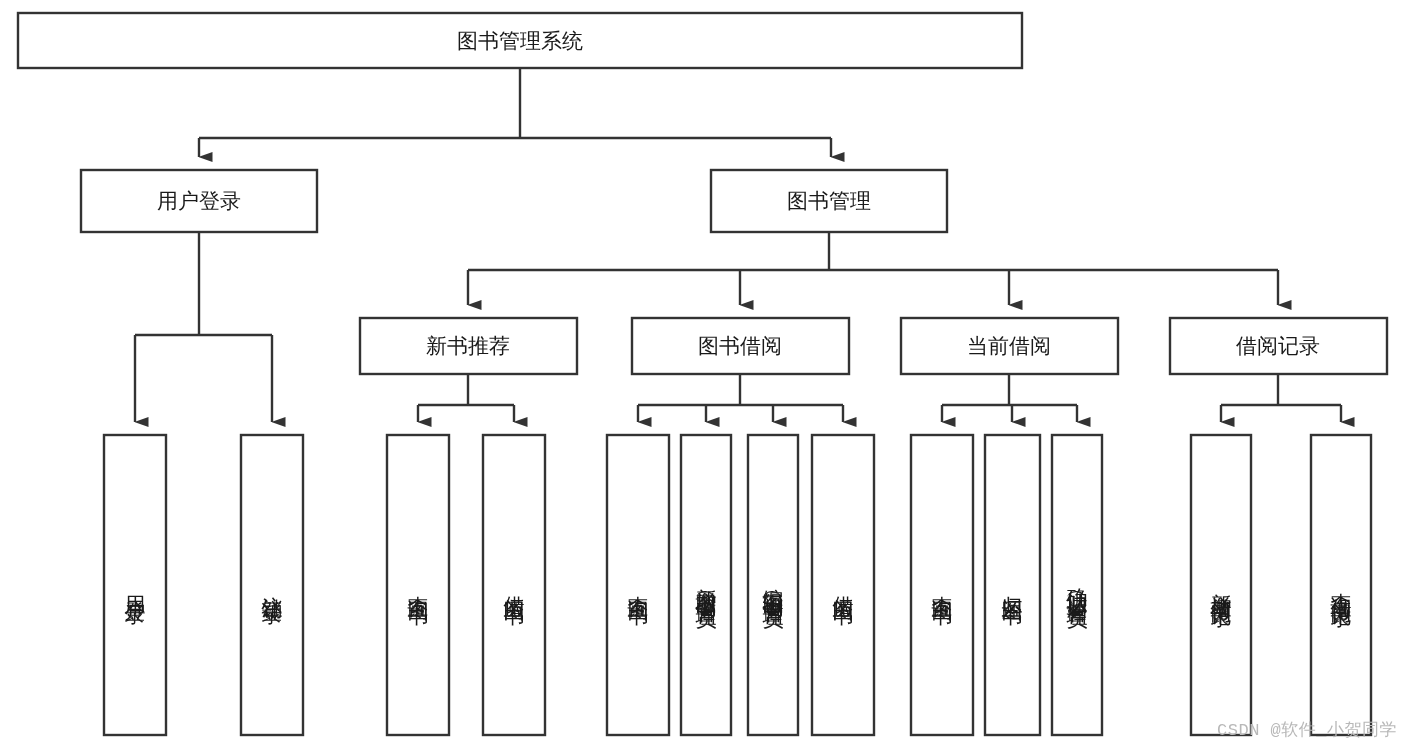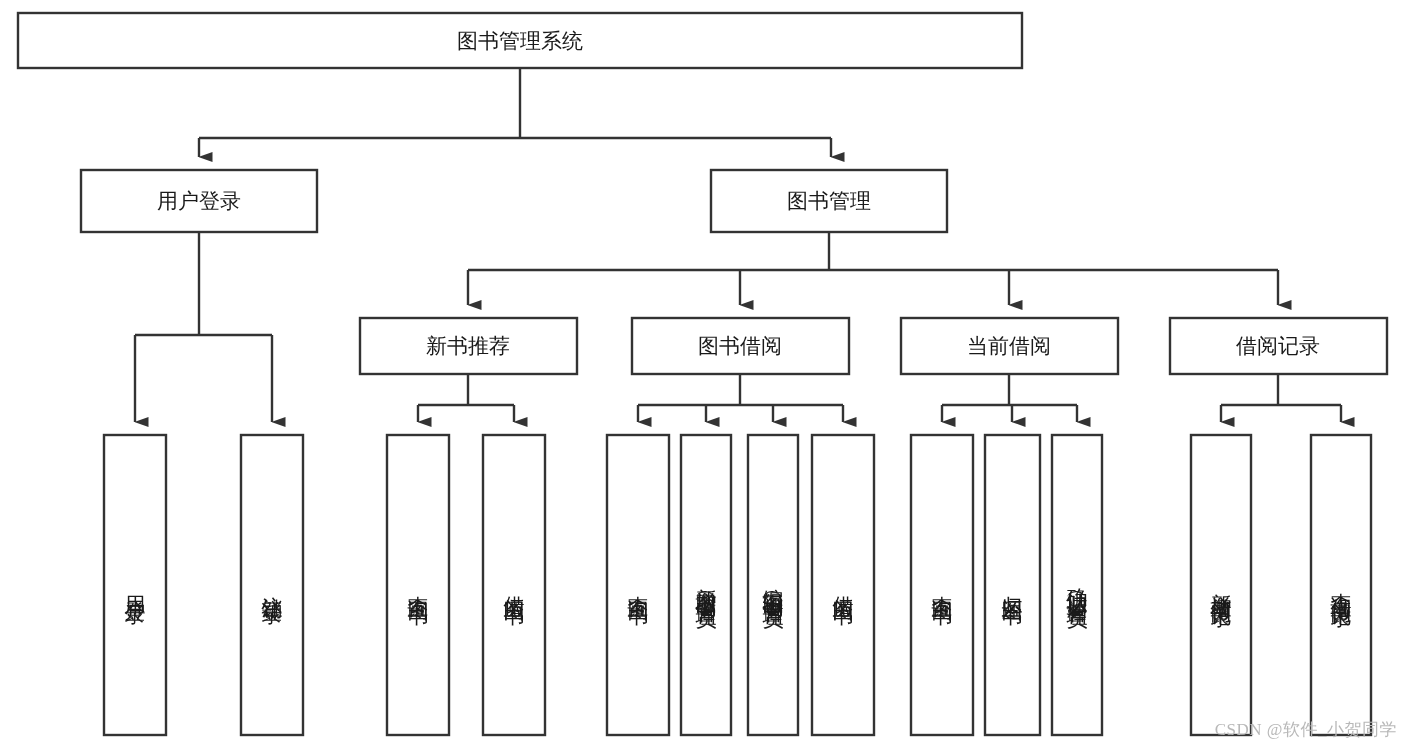--- a/index.html
+++ b/index.html
@@ -48,21 +48,21 @@
     fill: none;
   }
   .arrow-head {
     fill: #333333;
     stroke: none;
   }
   .watermark {
     position: absolute;
     right: 8px;
     bottom: 6px;
-    font-family: Liberation Serif, serif;
+    font-family: Liberation Mono, monospace;
     font-size: 17px;
     color: #b8b8b8;
     white-space: nowrap;
     letter-spacing: 0.5px;
     pointer-events: none;
   }
 </style>
 </head>
 <body>
 

